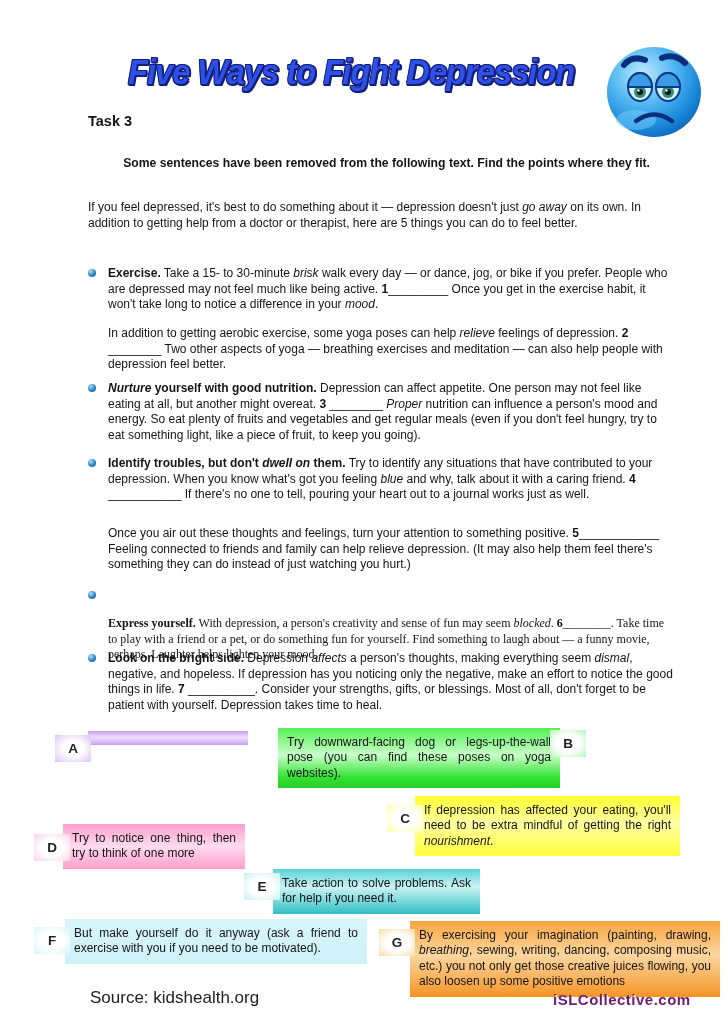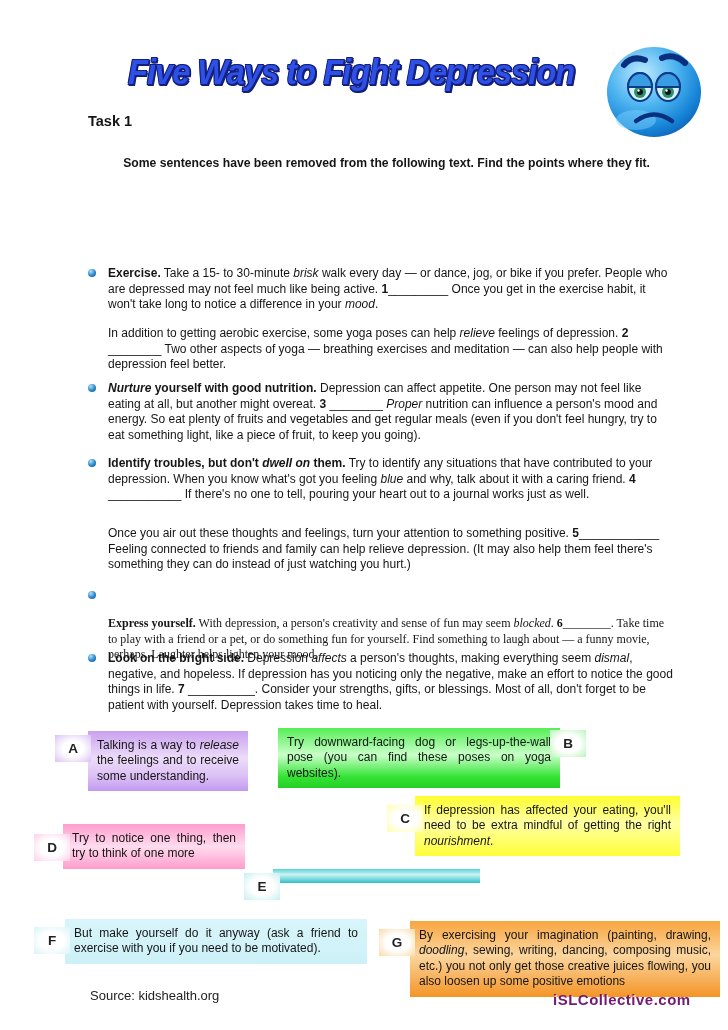--- a/index.html
+++ b/index.html
@@ -56,21 +56,21 @@
   .box-e { left:273px; top:153px; width:207px;
     background:linear-gradient(180deg,#59d2d6 0%,#ccf3f4 40%,#2fbfc5 100%); }
   .tab-e { left:-29px; top:4px;  background:radial-gradient(ellipse at center,#ffffff 45%,#c6eff1 100%); }
   .box-f { left:65px;  top:203px; width:302px;
     background:linear-gradient(180deg,#d8f5fa 0%,#cdf1f8 100%); }
   .tab-f { left:-31px; top:8px;  background:radial-gradient(ellipse at center,#ffffff 45%,#d9f4f9 100%); }
   .box-g { left:410px; top:205px; width:310px;
     background:linear-gradient(180deg,#f8a53f 0%,#fbd69f 45%,#f49426 100%); }
   .tab-g { left:-31px; top:8px;  background:radial-gradient(ellipse at center,#ffffff 45%,#fcd9a4 100%); }
   
-  .source { position:absolute; left:90px; top:972px; margin:0; font-size:13px; color:#222; }
+  .source { position:absolute; left:90px; top:972px; margin:0; font-size:17px; color:#222; }
   .watermark { position:absolute; left:553px; top:975px; font-size:15px; font-weight:bold;
     color:#701a75; letter-spacing:.5px; text-shadow:1px 1px 0 #ffffff; }
 </style>
 </head>
 <body>
 
 <div class="page">
 
   <h1 class="title">Five Ways to Fight Depression</h1>
 
@@ -93,24 +93,25 @@
     <circle cx="64" cy="48" r="6" fill="#2e8f6e"></circle>
     <circle cx="36" cy="48" r="3" fill="#101418"></circle>
     <circle cx="64" cy="48" r="3" fill="#101418"></circle>
     <circle cx="34.5" cy="46.5" r="1.2" fill="#ffffff"></circle>
     <circle cx="62.5" cy="46.5" r="1.2" fill="#ffffff"></circle>
     <path d="M24 43 a12 14 0 0 1 24 0 z" fill="#3a9ce2" stroke="#0b3c8c" stroke-width="2"></path>
     <path d="M52 43 a12 14 0 0 1 24 0 z" fill="#3a9ce2" stroke="#0b3c8c" stroke-width="2"></path>
     <path d="M32 77 Q50 64 68 77" stroke="#0a2f7e" stroke-width="4.5" fill="none" stroke-linecap="round"></path>
   </svg>
 
-  <h2 class="task">Task 1</h2>
+  <h2 class="task">Task 3</h2>
 
   <p class="instructions">Some sentences have been removed from the following text. Find the points where they fit.</p>
 
+  <p class="intro"><span>If you feel depressed, it's best to do something about it — depression doesn't just </span><span style="font-style: italic;">go away</span><span> on its own. In addition to getting help from a doctor or therapist, here are 5 things you can do to feel better.</span></p>
 
   <span class="dot dd1"></span>
   <p class="tblock b1"><span style="font-weight: bold;">Exercise.</span><span> Take a 15- to 30-minute </span><span style="font-style: italic;">brisk</span><span> walk every day — or dance, jog, or bike if you prefer. People who are depressed may not feel much like being active.  </span><span style="font-weight: bold;">1</span><span>_________ Once you get in the exercise habit, it won't take long to notice a difference in your </span><span style="font-style: italic;">mood</span><span>.</span></p>
   <p class="tblock b1b"><span>In addition to getting aerobic exercise, some yoga poses can help </span><span style="font-style: italic;">relieve</span><span> feelings of depression. </span><span style="font-weight: bold;">2</span><span> ________ Two other aspects of yoga — breathing exercises and meditation — can also help people with depression feel better.</span></p>
 
   <span class="dot dd2"></span>
   <p class="tblock b2"><span style="font-weight: bold; font-style: italic;">Nurture</span><span style="font-weight: bold;"> yourself with good nutrition.</span><span> Depression can affect appetite. One person may not feel like eating at all, but another might overeat.   </span><span style="font-weight: bold;">3</span><span> ________ </span><span style="font-style: italic;">Proper</span><span> nutrition can influence a person's mood and energy. So eat plenty of fruits and vegetables and get regular meals (even if you don't feel hungry, try to eat something light, like a piece of fruit, to keep you going).</span></p>
 
   <span class="dot dd3"></span>
   <p class="tblock b3"><span style="font-weight: bold;">Identify troubles, but don't </span><span style="font-weight: bold; font-style: italic;">dwell on</span><span style="font-weight: bold;"> them.</span><span> Try to identify any situations that have contributed to your depression. When you know what's got you feeling </span><span style="font-style: italic;">blue</span><span> and why, talk about it with a caring friend. </span><span style="font-weight: bold;">4</span><span> ___________ If there's no one to tell, pouring your heart out to a journal works just as well.</span></p>
@@ -119,50 +120,50 @@
   <span class="dot dd4"></span>
   <p class="tblock b4"><span style="font-weight: bold;">Express yourself.</span><span> With depression, a person's creativity and sense of fun may seem </span><span style="font-style: italic;">blocked</span><span>. </span><span style="font-weight: bold;">6</span><span>________. Take time to play with a friend or a pet, or do something fun for yourself. Find something to laugh about — a funny movie, perhaps. Laughter helps lighten your mood.</span></p>
 
   <span class="dot dd5"></span>
   <p class="tblock b5"><span style="font-weight: bold;">Look on the bright side.</span><span> Depression </span><span style="font-style: italic;">affects</span><span> a person's thoughts, making everything seem </span><span style="font-style: italic;">dismal</span><span>, negative, and hopeless. If depression has you noticing only the negative, make an effort to notice the good things in life. </span><span style="font-weight: bold;">7</span><span> __________. Consider your strengths, gifts, or blessings. Most of all, don't forget to be patient with yourself. Depression takes time to heal.</span></p>
 
   <div class="answers">
 
     <div class="abox box-a">
       <span class="tab tab-a">A</span>
-      <p class="atext"><span>Talking is a way to </span><span style="font-style: italic;">release</span><span> the feelings and to receive some understanding.</span></p>
     </div>
 
     <div class="abox box-b">
       <span class="tab tab-b">B</span>
       <p class="atext"><span>Try downward-facing dog or legs-up-the-wall pose (you can find these poses on yoga websites).</span></p>
     </div>
 
     <div class="abox box-c">
       <span class="tab tab-c">C</span>
       <p class="atext"><span>If depression has affected your eating, you'll need to be extra mindful of getting the right </span><span style="font-style: italic;">nourishment</span><span>.</span></p>
     </div>
 
     <div class="abox box-d">
       <span class="tab tab-d">D</span>
       <p class="atext"><span>Try to notice one thing, then try to think of one more</span></p>
     </div>
 
     <div class="abox box-e">
       <span class="tab tab-e">E</span>
+      <p class="atext"><span>Take action to solve problems. Ask for help if you need it.</span></p>
     </div>
 
     <div class="abox box-f">
       <span class="tab tab-f">F</span>
       <p class="atext"><span>But make yourself do it anyway (ask a friend to exercise with you if you need to be motivated).</span></p>
     </div>
 
     <div class="abox box-g">
       <span class="tab tab-g">G</span>
-      <p class="atext"><span>By exercising your imagination (painting, drawing, </span><span style="font-style: italic;">doodling</span><span>, sewing, writing, dancing, composing music, etc.) you not only get those creative juices flowing, you also loosen up some positive emotions</span></p>
+      <p class="atext"><span>By exercising your imagination (painting, drawing, </span><span style="font-style: italic;">breathing</span><span>, sewing, writing, dancing, composing music, etc.) you not only get those creative juices flowing, you also loosen up some positive emotions</span></p>
     </div>
 
   </div>
 
   <p class="source">Source: kidshealth.org</p>
   <div class="watermark">iSLCollective.com</div>
 
 </div>
 
 </body></html>

